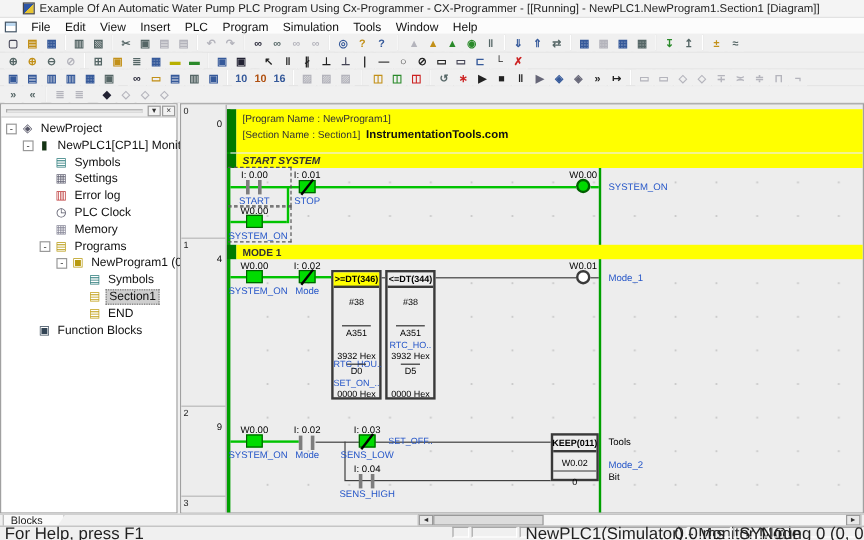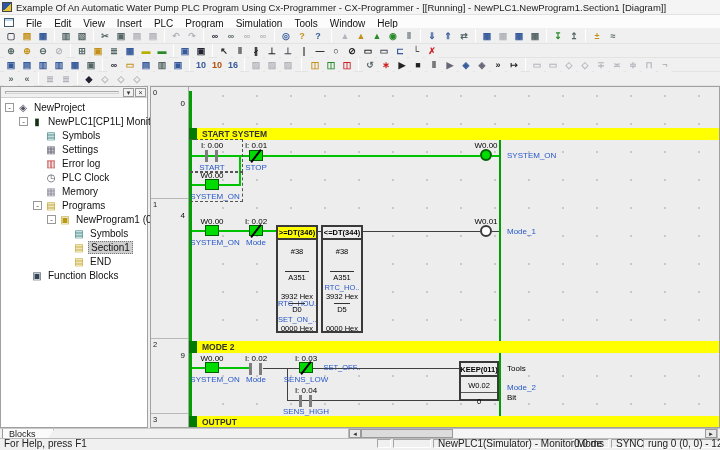--- a/index.html
+++ b/index.html
@@ -1,20 +1,20 @@
 <!DOCTYPE html>
 <html><head>
 <meta charset="utf-8">
 <style>
   * { margin:0; padding:0; box-sizing:border-box; }
   html,body { width:720px; height:450px; overflow:hidden; font-family:"Liberation Sans",sans-serif; background:#f0f0f0; }
   .app { position:relative; width:720px; height:450px; background:#f0f0f0; font-family:"Liberation Sans",sans-serif; }
 
   
-  .titlebar { position:absolute; left:0; top:0; width:720px; height:15px; background:#f4f4f4; border-bottom:1px solid #e2e2e2; display:flex; align-items:center; padding-left:2px; }
+  .titlebar { position:absolute; left:0; top:0; width:720px; height:15px; background:#f4f4f4; border-bottom:1px solid #e2e2e2; display:flex; align-items:center; padding-left:19px; }
   .appicon { width:10px; height:10px; background:linear-gradient(135deg,#2d55a5 50%,#e8c531 50%); border:1px solid #444; margin-right:4px; }
   .title-text { font-size:9.5px; color:#222; white-space:nowrap; }
   .menubar { position:absolute; left:0; top:15px; width:720px; height:14px; background:#fcfcfc; display:flex; align-items:center; }
   .mdiicon { width:10px; height:9px; border:1px solid #456; background:linear-gradient(#bcd8f0 35%,#fff 35%); margin:0 6px 0 4px; }
   .menu-item { font-size:10px; color:#111; padding:0 6px; }
 
   
   .tbrow { position:absolute; left:0; width:720px; display:flex; align-items:center; background:#f0f0f0; border-bottom:1px solid #e3e3e3; padding-left:3px; }
   .tbi { width:16px; height:14px; display:flex; align-items:center; justify-content:center; font-size:9px; font-weight:bold; border:1px solid #f0f0f0; border-radius:2px; flex:none; overflow:hidden; }
   .tbi.dis { color:#b4b4bc !important; }
@@ -65,21 +65,21 @@
   .fbh.sel { background:#ffff00; }
   .fbt { position:absolute; left:0; width:100%; text-align:center; white-space:nowrap; }
   .ov { display:inline-block; border-top:1px solid #333; padding:1px 3px 0 3px; }
   .dash { position:absolute; border:1px dashed #555; z-index:5; }
   .krow { position:absolute; left:0; right:0; display:flex; align-items:center; justify-content:center; }
 
   
   .hscroll { position:absolute; left:348px; top:428px; width:370px; height:11px; background:#f5f5f5; border:1px solid #b9b9b9; display:flex; }
   .sarrow { width:12px; height:9px; background:#e8e8e8; border:1px solid #999; font-size:6px; line-height:8px; text-align:center; color:#333; flex:none; }
   .sthumb { width:92px; height:9px; background:#dcdcdc; border:1px solid #999; flex:none; }
-  .statusbar { position:absolute; left:0; top:438px; width:720px; height:10px; background:#f0f0f0; border-top:1px solid #bbb; display:flex; align-items:stretch; font-size:10px; color:#222; }
+  .statusbar { position:absolute; left:0; top:438px; width:720px; height:10px; background:#f0f0f0; border-top:1px solid #bbb; display:flex; align-items:stretch; font-size:14px; color:#222; }
   .sb-help { flex:1; padding:0 4px; display:flex; align-items:center; }
   .sbcell { border:1px solid; border-color:#a6a6a6 #fff #fff #a6a6a6; margin:0 1px; padding:0 4px; display:flex; align-items:center; white-space:nowrap; }
 </style>
 </head>
 <body>
 
 <div class="app">
 
   <div class="titlebar">
     <span class="appicon"></span>
@@ -322,21 +322,28 @@
         </div>
         <div class="mcell" style="top:327px;height:15px;border-bottom:none;">
           <span class="rnum">3</span>
           <span class="rstep">16</span>
         </div>
       </div>
 
       <div class="rail" style="left:38px;top:4px;width:3px;height:338px;"></div>
       <div class="rail" style="left:348px;top:53px;width:2px;height:289px;"></div>
 
-      <div class="banner" style="top:41px;height:12px;">
+      <div class="banner" style="top:4px;height:36px;">
+        <div class="bgreen"></div>
+        <div class="byellow" style="display:block;padding-top:3px;font-weight:normal;">
+          <div>[Program Name : NewProgram1]</div>
+          <div style="margin-top:3px;"><span>[Section Name : Section1]</span>&nbsp; <b style="font-size:9.5px;color:#111;">InstrumentationTools.com</b></div>
+        </div>
+      </div>
+      <div class="banner" style="top:41px;height:12px;font-style:italic;">
         <div class="bgreen"></div>
         <div class="byellow">START SYSTEM</div>
       </div>
 
       <div class="wireg" style="left:41px;top:68px;width:288px;"></div>
       <div class="wireg" style="left:341px;top:68px;width:7px;"></div>
       <div class="wireg" style="left:41px;top:97px;width:47px;"></div>
       <div class="vwireg" style="left:88px;top:68px;height:31px;"></div>
 
       <span class="lbl" style="left:36px;top:54px;width:50px;">I: 0.00</span>
@@ -356,20 +363,24 @@
       <div class="con con-on" style="left:54px;top:92px;"></div>
       <span class="lbl lblb" style="left:36px;top:105px;width:56px;">SYSTEM_ON</span>
 
       <span class="lbl" style="left:310px;top:54px;width:50px;">W0.00</span>
       <div class="coil on" style="left:329px;top:62px;"></div>
       <span class="lbl lblb" style="left:356px;top:64px;text-align:left;">SYSTEM_ON</span>
 
       <div class="dash" style="left:34px;top:52px;width:58px;height:33px;"></div>
       <div class="dash" style="left:34px;top:85px;width:58px;height:30px;"></div>
 
+      <div class="banner" style="top:117px;height:12px;">
+        <div class="bgreen"></div>
+        <div class="byellow">MODE 1</div>
+      </div>
 
       <div class="wireg" style="left:41px;top:143px;width:84px;"></div>
       <div class="wirek" style="left:166px;top:144px;width:4px;"></div>
       <div class="wirek" style="left:211px;top:144px;width:118px;"></div>
       <div class="wirek" style="left:341px;top:144px;width:7px;"></div>
 
       <span class="lbl" style="left:36px;top:130px;width:50px;">W0.00</span>
       <div class="con con-on" style="left:54px;top:138px;"></div>
       <span class="lbl lblb" style="left:36px;top:151px;width:56px;">SYSTEM_ON</span>
 
@@ -398,24 +409,20 @@
         <span class="fbt" style="top:65px;">3932 Hex</span>
         <span class="fbt" style="top:76px;"><span class="ov">D5</span></span>
         <span class="fbt lblb" style="top:88px;margin-top:48px;">SET_OFF..</span>
         <span class="fbt" style="top:97px;">0000 Hex</span>
       </div>
 
       <span class="lbl" style="left:310px;top:130px;width:50px;">W0.01</span>
       <div class="coil off" style="left:329px;top:138px;"></div>
       <span class="lbl lblb" style="left:356px;top:140px;text-align:left;">Mode_1</span>
 
-      <div class="banner" style="top:254px;height:12px;">
-        <div class="bgreen"></div>
-        <div class="byellow">MODE 2</div>
-      </div>
 
       <div class="wireg" style="left:41px;top:280px;width:57px;"></div>
       <div class="wirek" style="left:112px;top:281px;width:196px;"></div>
       <div class="vwirek" style="left:136px;top:281px;height:32px;"></div>
       <div class="wirek" style="left:136px;top:313px;width:172px;"></div>
 
       <span class="lbl" style="left:36px;top:267px;width:50px;">W0.00</span>
       <div class="con con-on" style="left:54px;top:275px;"></div>
       <span class="lbl lblb" style="left:36px;top:288px;width:56px;">SYSTEM_ON</span>
 
@@ -441,24 +448,20 @@
 
       <div class="fblock" style="left:308px;top:274px;width:40px;height:40px;">
         <div class="fbh" style="height:14px;">KEEP(011)</div>
         <div class="krow" style="top:16px;height:14px;border-bottom:1px solid #555;">W0.02</div>
         <div class="krow" style="top:32px;height:13px;">0</div>
       </div>
       <span class="lbl" style="left:356px;top:277px;text-align:left;">Tools</span>
       <span class="lbl lblb" style="left:356px;top:296px;text-align:left;">Mode_2</span>
       <span class="lbl" style="left:356px;top:306px;text-align:left;">Bit</span>
 
-      <div class="banner" style="top:329px;height:12px;">
-        <div class="bgreen"></div>
-        <div class="byellow">OUTPUT</div>
-      </div>
 
     </div>
   </div>
 
   <div class="projecttab-strip">
     <div class="projecttab">Blocks</div>
   </div>
   <div class="hscroll">
     <span class="sarrow">◄</span>
     <span class="sthumb"></span>

